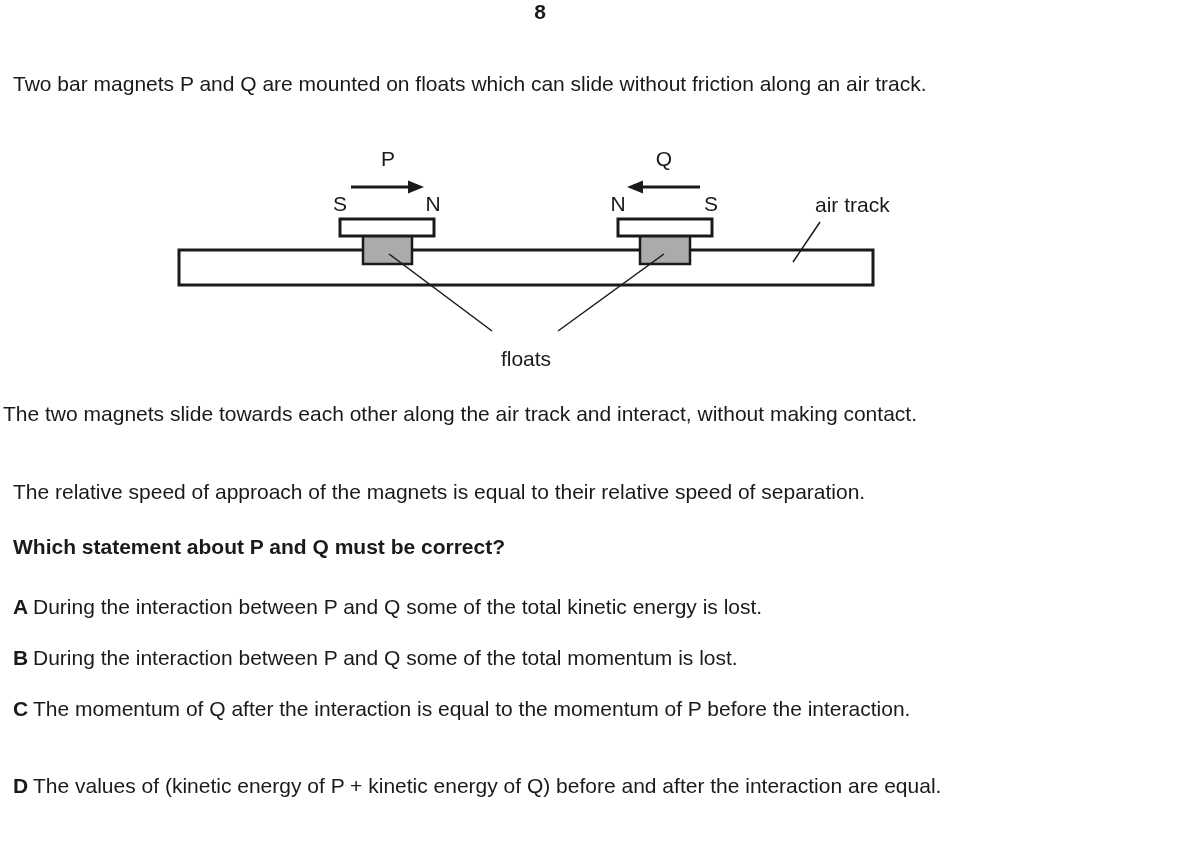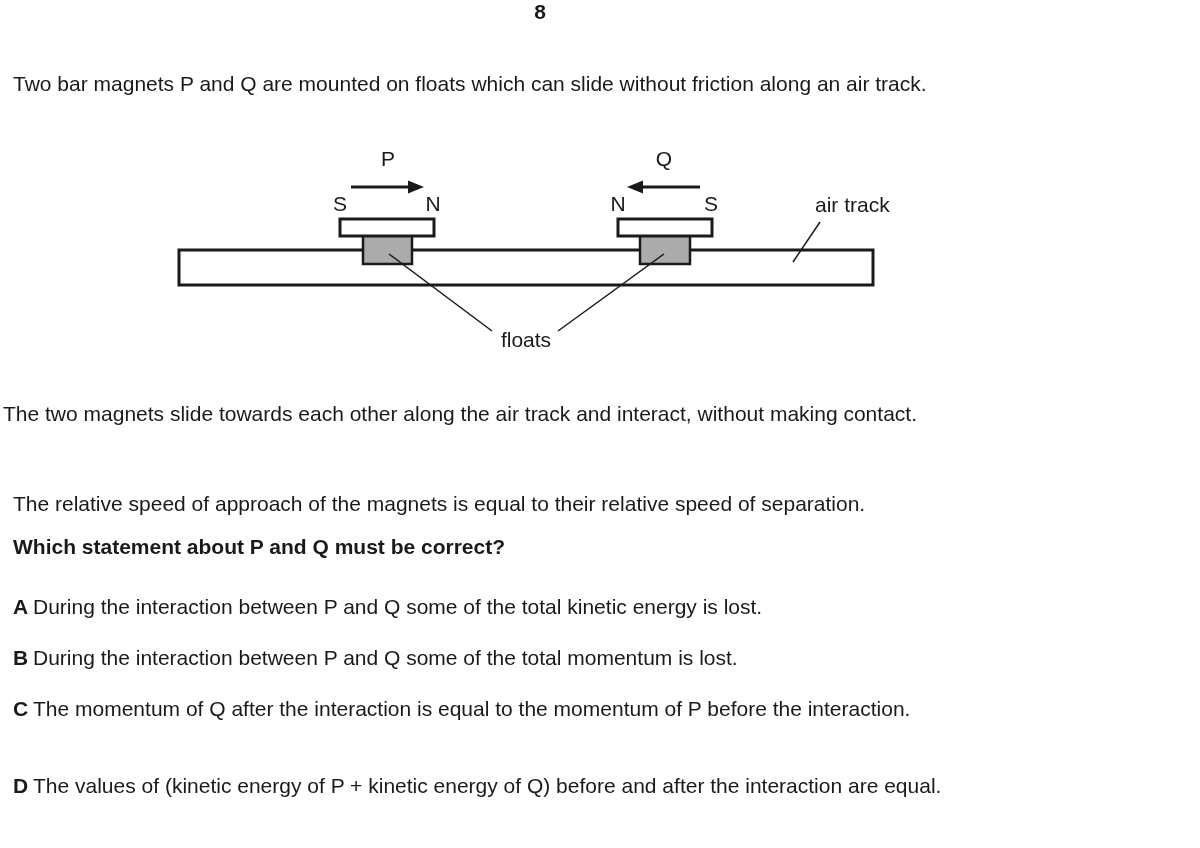--- a/index.html
+++ b/index.html
@@ -7,38 +7,38 @@
     width:1200px;height:848px;position:relative;overflow:hidden;
     font-family:"Liberation Sans","DejaVu Sans",sans-serif;
     color:#1a1a1a;
   }
   .txt{position:absolute;font-size:21px;line-height:24px;}
   .just{text-align:justify;margin-top:12px;}
   .bold{font-weight:bold;}
   #page-num{top:0px;left:540px;transform:translateX(-50%);font-weight:bold;}
   #para-intro{top:60px;left:13px;width:1109px;}
   #para-slide{top:390px;left:3px;width:1109px;}
-  #para-speed{top:492px;left:13px;width:1109px;}
+  #para-speed{top:480px;left:13px;width:1109px;}
   #question-prompt{top:535px;left:13px;width:1109px;font-weight:bold;}
   .opt{position:absolute;left:13px;width:1109px;font-size:21px;line-height:24px;}
   .opt .letter{position:absolute;left:0;top:0;font-weight:bold;}
   .opt .body{margin-left:20px;width:1066px;text-align:justify;}
   #opt-a{top:595px;} #opt-b{top:646px;} #opt-c{top:697px;} #opt-d{top:774px;}
   #diagram{position:absolute;inset:0;width:1200px;height:848px;}
   #diagram svg{position:absolute;left:0;top:0;}
   .dlabel{position:absolute;font-size:21px;line-height:24px;white-space:nowrap;}
   .ctr{transform:translateX(-50%);}
   #lbl-p{left:388px;top:147px;}
   #lbl-q{left:664px;top:147px;}
   #lbl-s1{left:340px;top:192px;}
   #lbl-n1{left:433px;top:192px;}
   #lbl-n2{left:618px;top:192px;}
   #lbl-s2{left:711px;top:192px;}
   #lbl-airtrack{left:815px;top:193px;text-align:right;}
-  #lbl-floats{left:526px;top:328px;}
+  #lbl-floats{left:526px;top:347px;}
 </style>
 </head>
 <body>
 
 <div class="txt bold" id="page-num">8</div>
 
 <div class="txt just" id="para-intro">Two bar magnets P and Q are mounted on floats which can slide without friction along an air track.</div>
 
 <div id="diagram">
   <svg width="1200" height="848" viewBox="0 0 1200 848">

